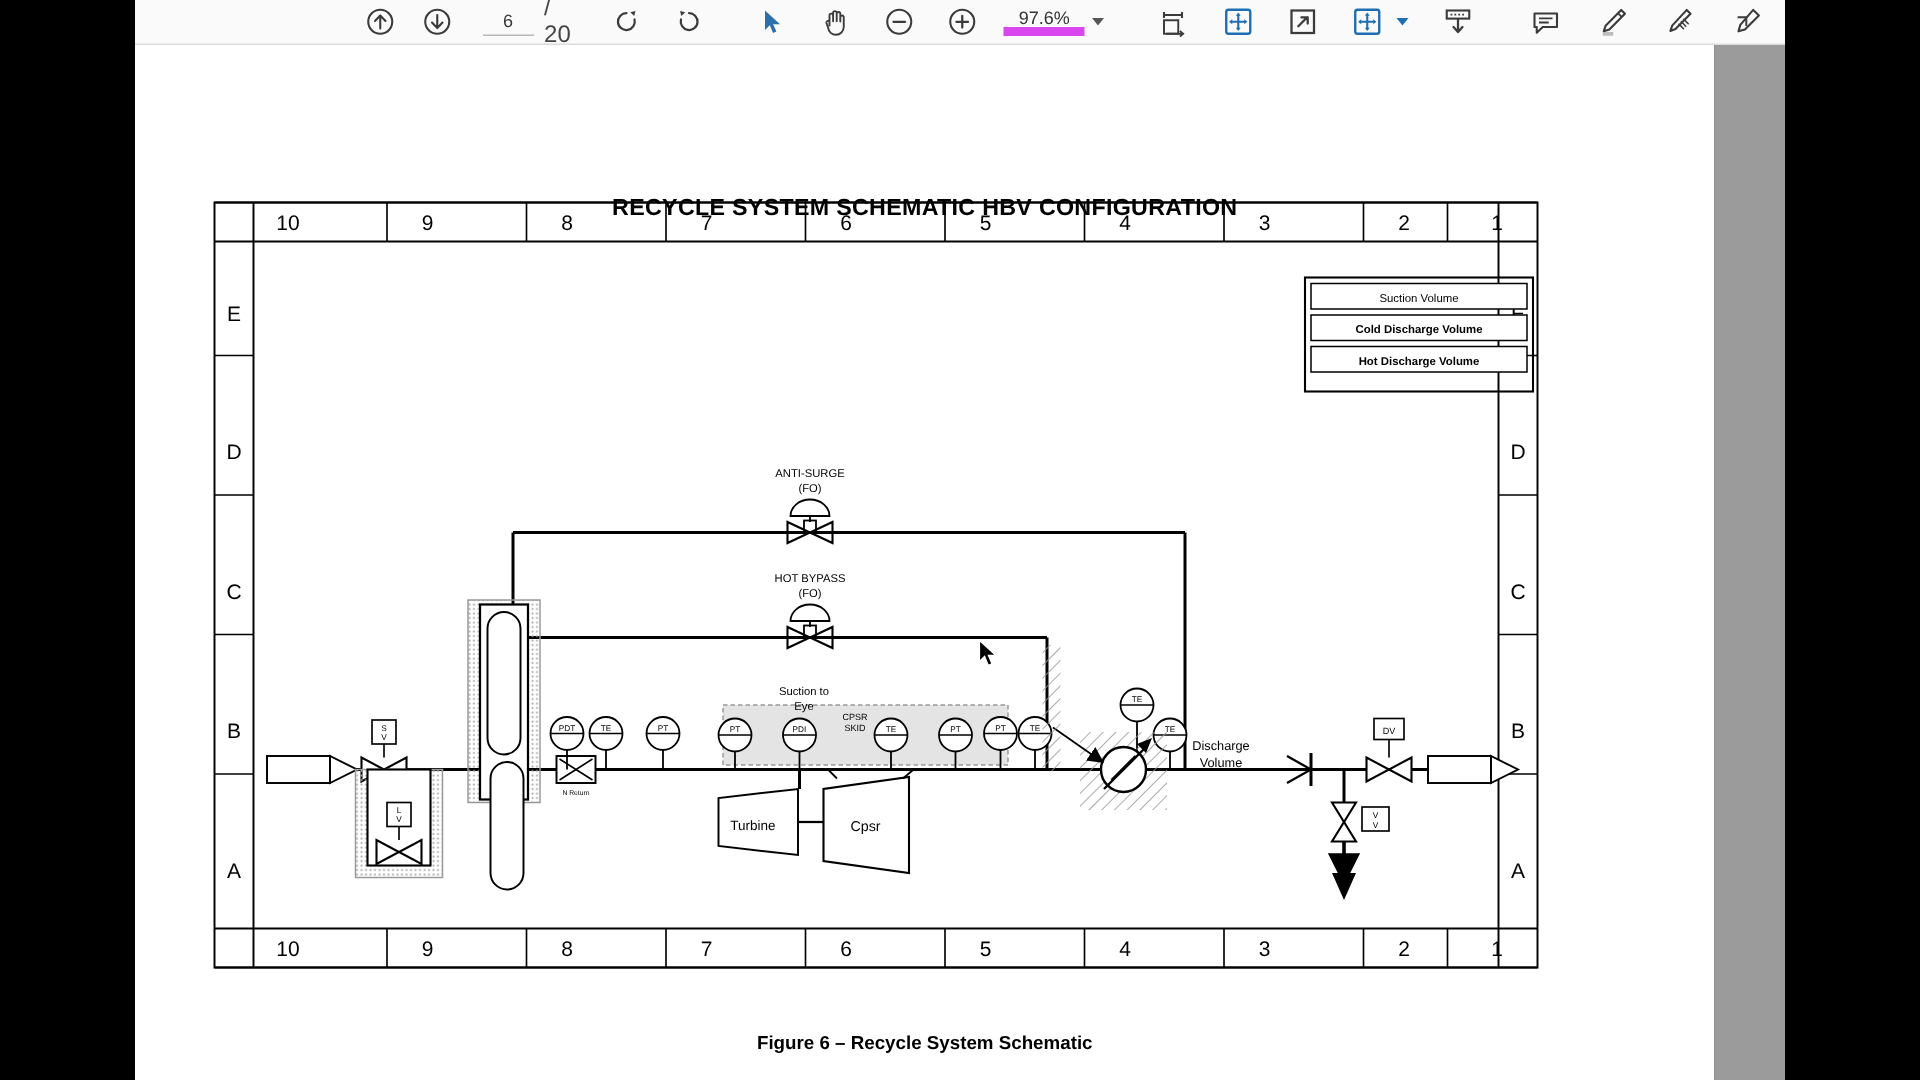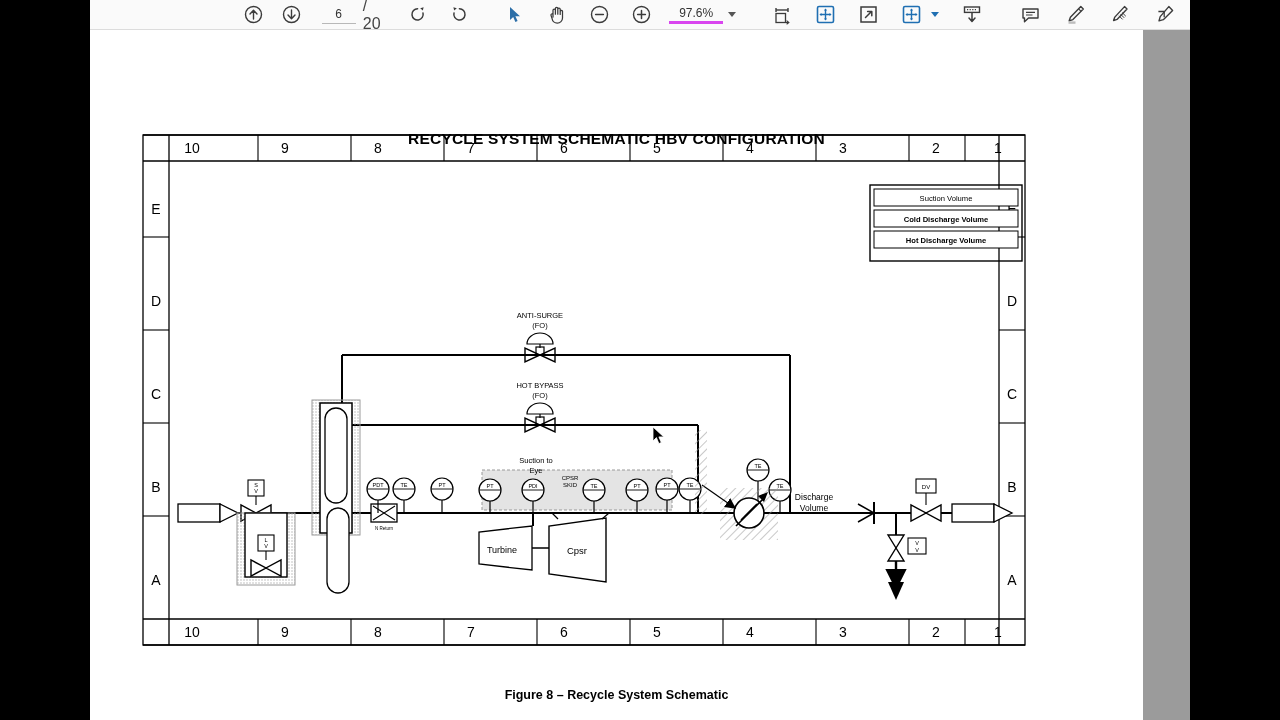--- a/index.html
+++ b/index.html
@@ -32,21 +32,21 @@
   }
   .page-box {
     width: 34px; height: 18px; border: none; border-bottom: 1px solid #b8b8b8;
     background: transparent; text-align: center; font-size: 12px; color: #333;
     font-family: "Liberation Sans", sans-serif; outline: none; padding: 0 0 1px 0;
   }
   .page-total {
     font-size: 16px; color: #444; margin-left: 7px; letter-spacing: .2px;
   }
   .zoom-box {
-    width: 54px; height: 18px; border: none; border-bottom: 3px solid #d946ef;
+    width: 54px; height: 18px; border: none; border-bottom: 6px solid #d946ef;
     background: transparent; text-align: center; font-size: 12px; color: #333;
     font-family: "Liberation Sans", sans-serif; outline: none;
   }
   .zoom-caret {
     width: 18px; height: 22px; display: flex; align-items: center; justify-content: center;
     cursor: pointer;
   }
   .caret-dn {
     width: 0; height: 0; border-left: 4px solid transparent; border-right: 4px solid transparent;
     border-top: 5px solid #555;
@@ -230,21 +230,21 @@
             <path d="M5.2 12.5 A6 6 0 1 0 10.8 16.8" fill="none" stroke="#3b3b3b" stroke-width="1.5" stroke-linecap="round" transform="rotate(180 10.5 10.5)"></path>
             <path d="M15.3 5.6 L16.2 2.1 L12.6 3.1 Z" fill="#3b3b3b"></path>
           </svg>
       </div>
     </div>
   </div>
 
   <div class="doc-area">
 
     <div class="page-title">RECYCLE SYSTEM SCHEMATIC HBV CONFIGURATION</div>
-    <div class="fig-caption">Figure 8 – Recycle System Schematic</div>
+    <div class="fig-caption">Figure 6 – Recycle System Schematic</div>
 
     <svg class="dwg-svg" width="1053" height="690" viewBox="0 0 1053 690">
       <defs>
         <pattern id="hatch" width="6" height="6" patternUnits="userSpaceOnUse" patternTransform="rotate(45)">
           <line x1="0" y1="0" x2="0" y2="6" stroke="#999" stroke-width="1.1"></line>
         </pattern>
         <pattern id="dots" width="3" height="3" patternUnits="userSpaceOnUse">
           <circle cx="1" cy="1" r="0.7" fill="#aaaaaa"></circle>
         </pattern>
         <marker id="arrowE" markerWidth="9" markerHeight="9" refX="8" refY="4.5" orient="auto">

